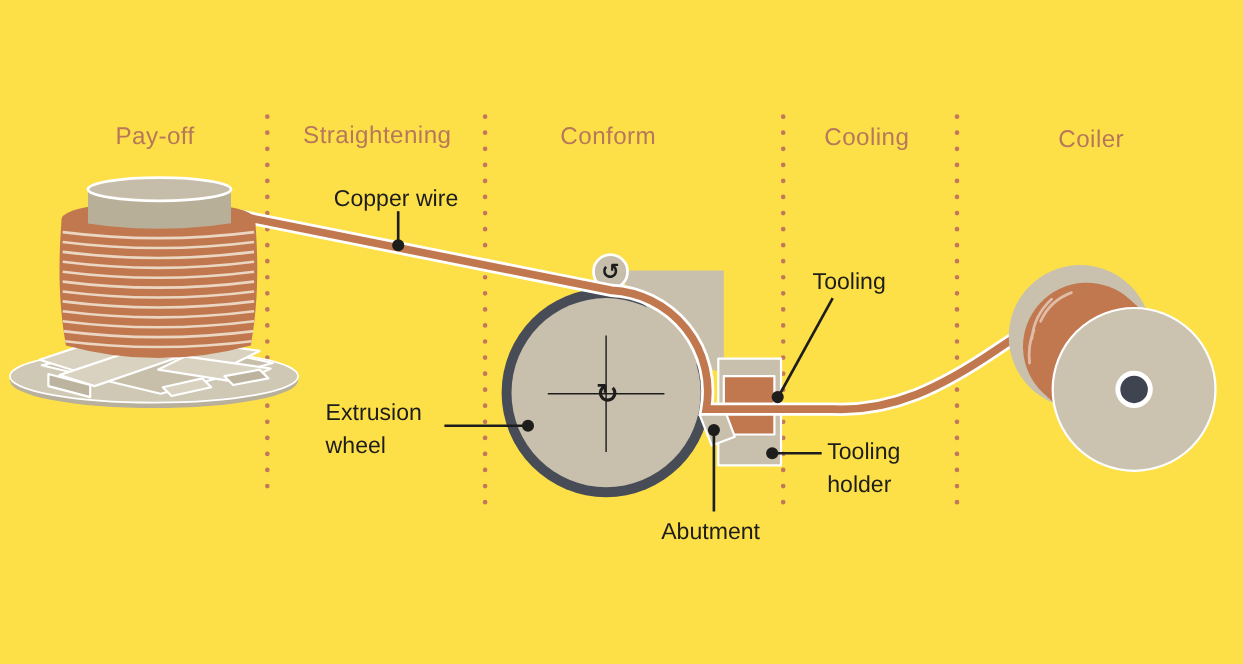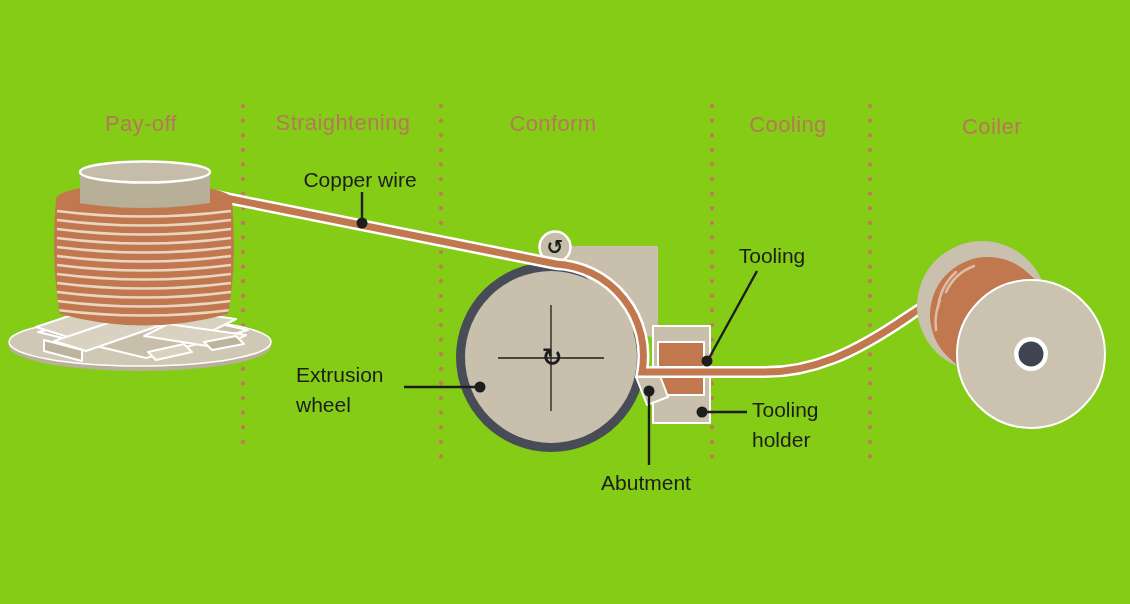--- a/index.html
+++ b/index.html
@@ -1,16 +1,16 @@
 <!DOCTYPE html>
 <html><head>
 <meta charset="utf-8">
 <style>
   html,body{margin:0;padding:0;background:#ffffff;}
-  .stage{width:1130px;height:604px;position:relative;background:#84cc16;overflow:hidden;}
+  .stage{width:1130px;height:604px;position:relative;background:#fde047;overflow:hidden;}
   svg{display:block;}
   .hdr{font-family:"Liberation Sans",sans-serif;font-size:22px;font-weight:500;fill:#b7775a;letter-spacing:.4px;}
   .lbl{font-family:"Liberation Sans",sans-serif;font-size:21px;font-weight:400;fill:#1d1d1b;}
   .glyph{font-family:"DejaVu Sans",sans-serif;font-weight:700;fill:#1d1d1b;}
   .dotline{stroke:#c2785a;stroke-width:4.2;stroke-linecap:round;stroke-dasharray:0.1 14.5;fill:none;}
   .leader{stroke:#1d1d1b;stroke-width:2.4;fill:none;}
   .ldot{fill:#1d1d1b;}
   .beige{fill:#c8c0ad;}
   .beige-l{fill:#d9d2c0;}
   .beige-d{fill:#bdb49f;}

